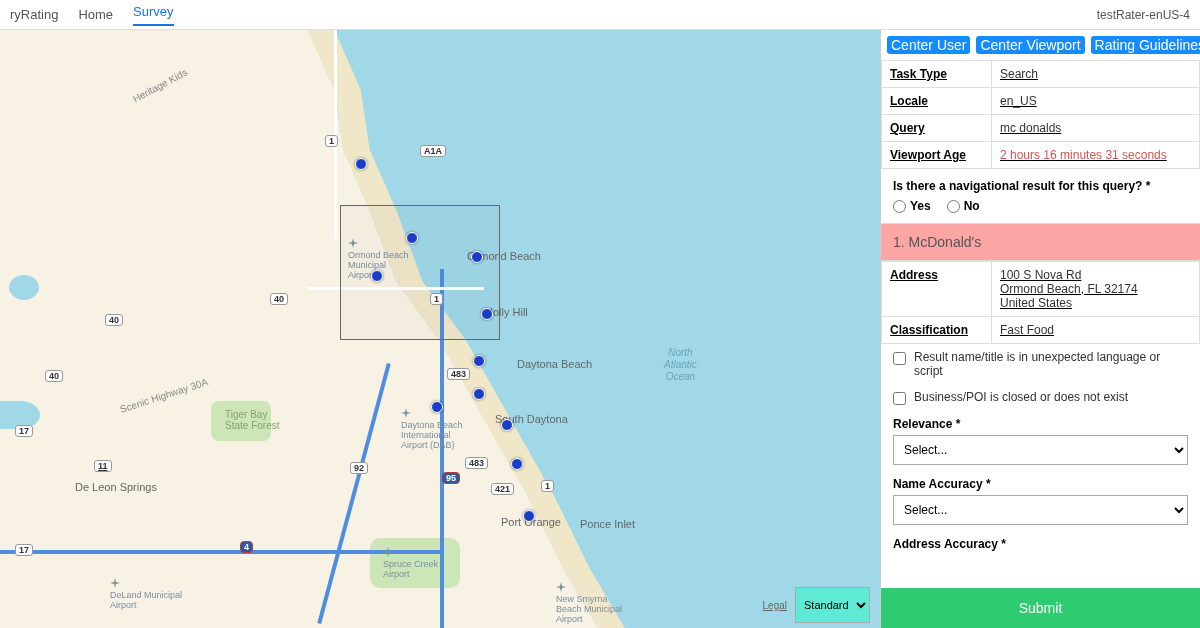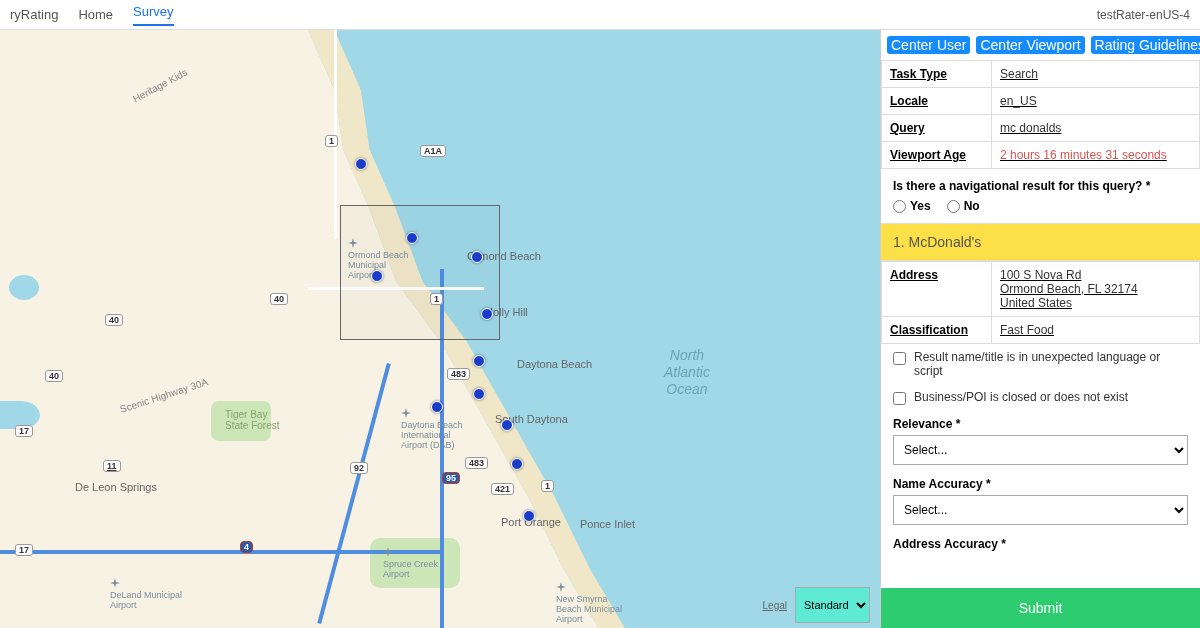--- a/index.html
+++ b/index.html
@@ -44,21 +44,21 @@
 
     
     .pin { position: absolute; width: 12px; height: 12px; background: #1a3dc9; border-radius: 50%; border: 1px solid #fff; box-shadow: 0 0 3px rgba(0,0,0,0.5); }
 
     
     .shield { position:absolute; background:#fff; border:1px solid #999; border-radius:3px; padding:0 3px; font-size:9px; color:#333; font-weight:bold; }
     .shield.interstate { background:#2d5aa0; color:#fff; border-color:#c0392b; border-width:1px; border-radius:4px;}
     .map-label { position: absolute; font-size: 10px; color: #888; white-space: nowrap; }
     .map-label.city { font-size: 11px; color: #666; }
     .map-label.airport { font-size:9px; color:#7a8fa0; line-height:1.1;}
-    .map-label.ocean-lbl { font-size:14px; color:#6aa5b7; font-style:italic; text-align:center; line-height:1.2;}
+    .map-label.ocean-lbl { font-size:10px; color:#6aa5b7; font-style:italic; text-align:center; line-height:1.2;}
     .air-icon { display:inline-block; width:10px; height:10px; background:#7a8fa0; clip-path: polygon(50% 0, 60% 40%, 100% 50%, 60% 60%, 50% 100%, 40% 60%, 0 50%, 40% 40%);}
 
     
     .map-bottom { position:absolute; bottom:5px; right:10px; display:flex; align-items:center; gap:8px; font-size:10px;}
     .map-bottom .legal { color:#666; text-decoration:underline; cursor:pointer;}
     .map-bottom select { font-size:11px; padding:10px 4px; border:1px solid #aaa; background:#5eead4;}
 
     
     .btn-row { display: flex; gap: 6px; padding: 6px; }
     .btn-row .btn { flex:1; background: #148cff; color: #fff; border: none; border-radius: 3px; padding: 1px 4px; font-size: 14px; cursor: pointer; text-align:right; white-space:nowrap; }
@@ -68,21 +68,21 @@
     .info-table td.k { font-weight: bold; width: 110px; background:#fff;}
     .info-table td.v { background:#fff; color:#333; }
     .info-table td.v.red { color: #d9534f; }
 
     .question-block { padding: 10px 12px; }
     .question-block .q { font-weight: bold; font-size: 12px; margin-bottom: 6px; }
     .radio-row { display: flex; gap: 16px; align-items:center; }
     .radio-row label { display:flex; align-items:center; gap:4px; cursor:pointer; font-weight:bold;}
     .radio-row input { cursor:pointer; }
 
-    .result-header { background: #fde047; padding: 10px 12px; font-size: 14px; color: #555; border-top:1px solid #ddd; border-bottom:1px solid #ddd;}
+    .result-header { background: #fca5a5; padding: 10px 12px; font-size: 14px; color: #555; border-top:1px solid #ddd; border-bottom:1px solid #ddd;}
 
     .check-row { display: flex; align-items: flex-start; gap: 8px; padding: 6px 12px; font-size:12px; color:#333;}
     .check-row input { margin-top:2px; cursor:pointer; }
 
     .field-block { padding: 6px 12px; }
     .field-block .lbl { font-weight: bold; font-size: 12px; margin-bottom: 4px; display:block;}
     .field-block select { width: 100%; padding: 6px; font-size: 12px; border:1px solid #aaa; background:#fff; cursor:pointer;}
 
     .submit-btn { background: #2ecc71; color: #fff; border: none; width: 100%; padding: 12px; font-size: 14px; cursor: pointer; margin-top: auto; }
   </style>
@@ -121,21 +121,21 @@
     <span class="shield" style="left:45px; top:340px;">40</span>
     <span class="shield" style="left:105px; top:284px;">40</span>
     <span class="shield interstate" style="left:442px; top:442px;">95</span>
     <span class="shield interstate" style="left:240px; top:511px;">4</span>
     <span class="shield" style="left:15px; top:395px;">17</span>
     <span class="shield" style="left:15px; top:514px;">17</span>
     <span class="shield" style="left:350px; top:432px;">92</span>
     <span class="shield" style="left:447px; top:338px;">483</span>
     <span class="shield" style="left:465px; top:427px;">483</span>
     <span class="shield" style="left:491px; top:453px;">421</span>
-    <span class="shield" style="left:103px; top:430px;text-decoration:underline;">11</span>
+    <span class="shield" style="left:94px; top:430px;text-decoration:underline;">11</span>
 
     <span class="map-label city" style="left:467px; top:220px;">Ormond Beach</span>
     <span class="map-label city" style="left:485px; top:276px;">Holly Hill</span>
     <span class="map-label city" style="left:517px; top:328px;">Daytona Beach</span>
     <span class="map-label city" style="left:495px; top:383px;">South Daytona</span>
     <span class="map-label city" style="left:501px; top:486px;">Port Orange</span>
     <span class="map-label city" style="left:580px; top:488px;">Ponce Inlet</span>
     <span class="map-label city" style="left:75px; top:451px;">De Leon Springs</span>
     <span class="map-label" style="left:130px; top:50px; transform:rotate(-28deg);">Heritage Kids</span>
     <span class="map-label" style="left:118px; top:360px; transform:rotate(-18deg);">Scenic Highway 30A</span>

